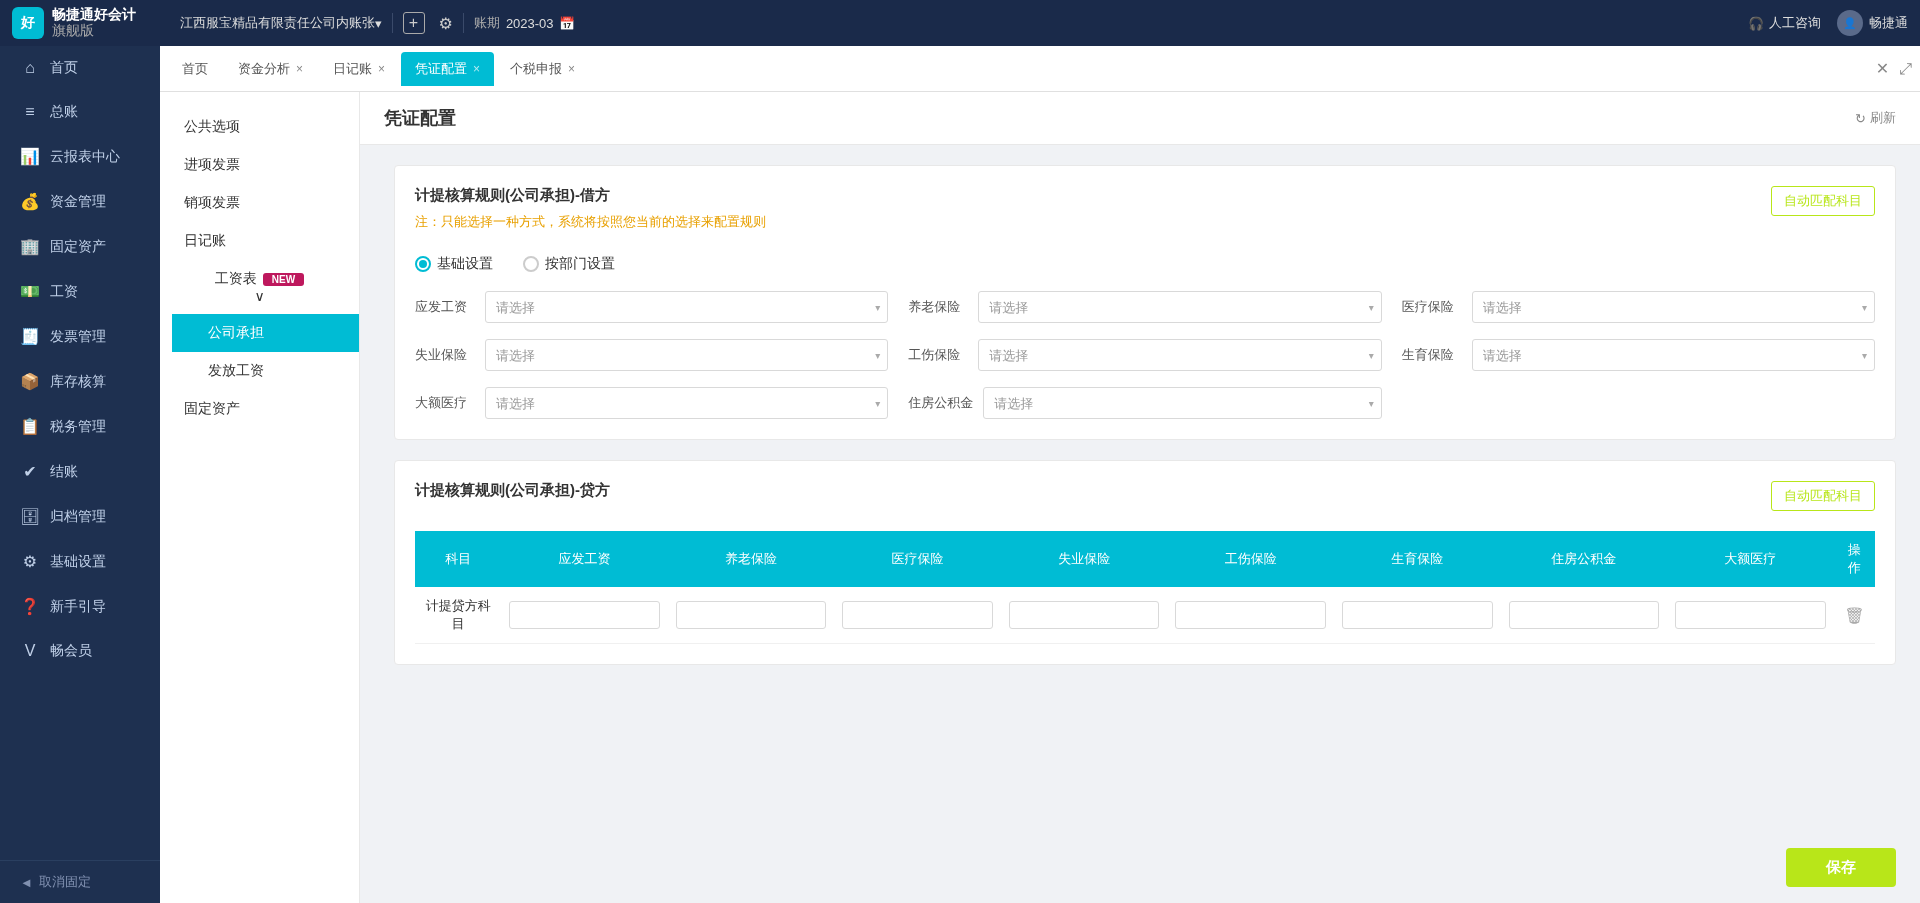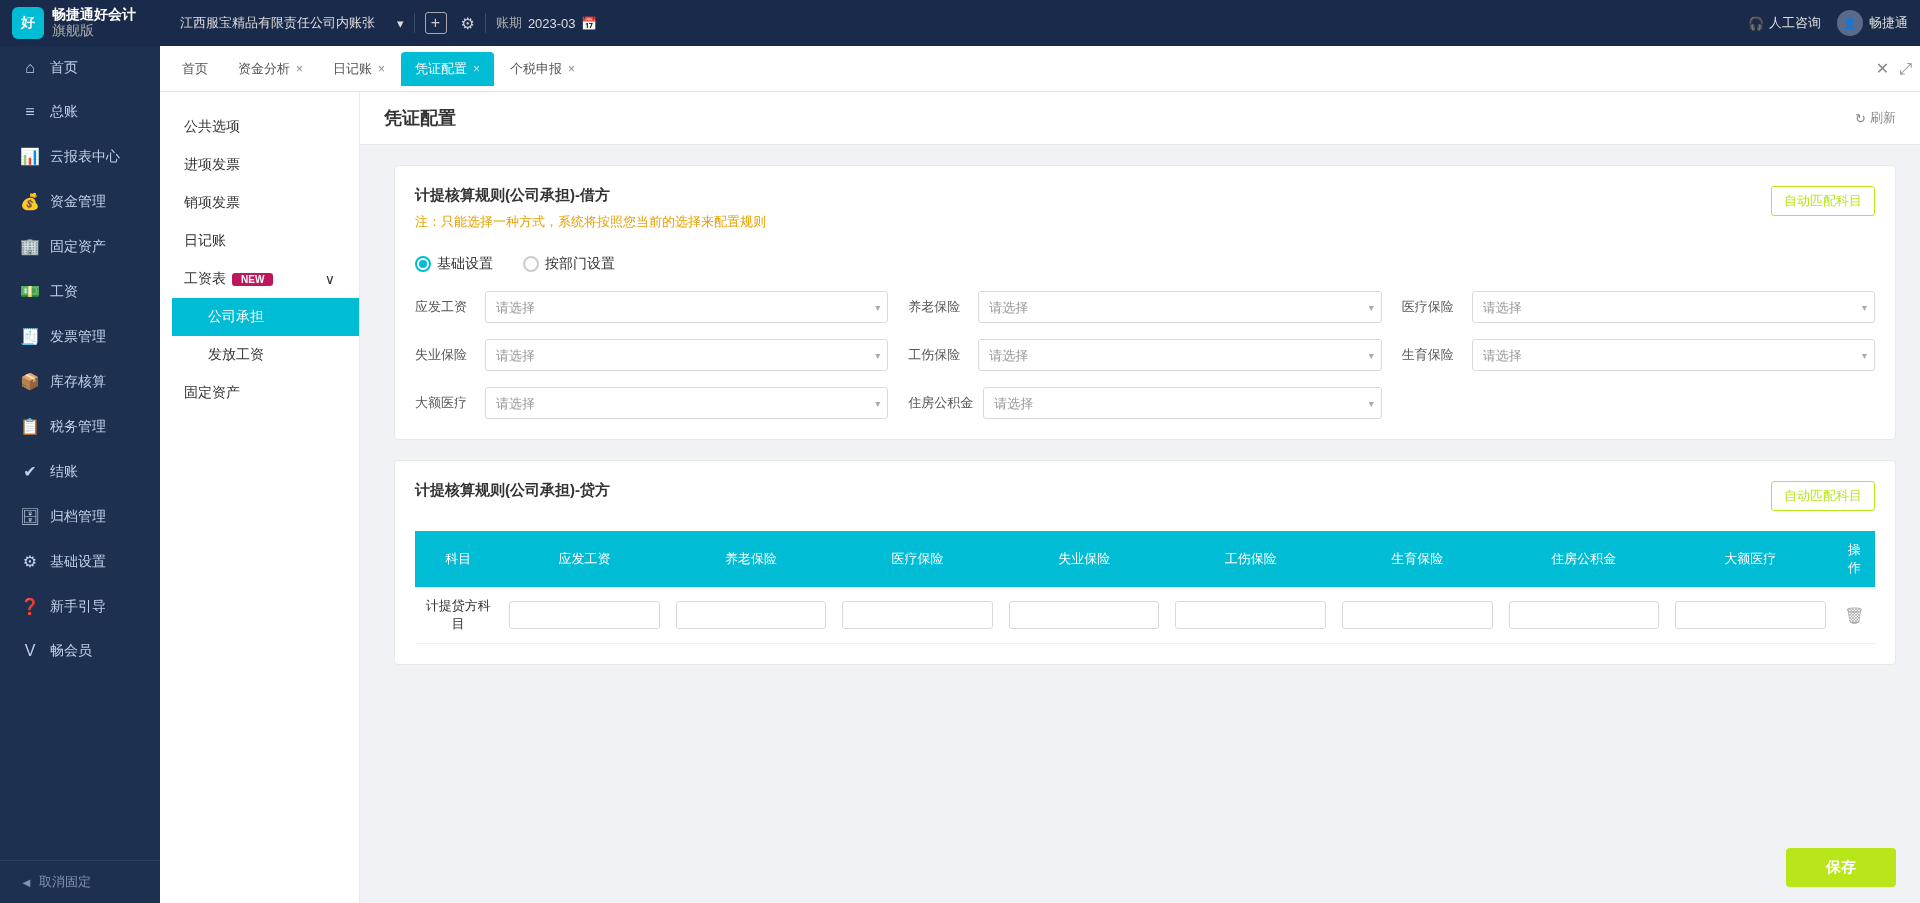--- a/index.html
+++ b/index.html
@@ -31,21 +31,21 @@
       justify-content: center;
       font-size: 14px;
       font-weight: bold;
       color: #fff;
     }
     .logo-text { font-size: 14px; font-weight: bold; color: #fff; line-height: 1.2; }
     .logo-sub { font-size: 14px; color: #aaa; }
     .top-bar-company {
       display: flex;
       align-items: center;
-      gap: 22px;
+      gap: 0;
       color: #ddd;
       font-size: 13px;
       margin-left: 8px;
     }
     .top-bar-divider { width: 1px; height: 20px; background: #3a4a6a; margin: 0 10px; }
     .top-bar-actions { display: flex; align-items: center; gap: 14px; }
     .top-bar-actions .add-btn {
       width: 22px; height: 22px;
       border: 1px solid #aaa;
       border-radius: 3px;
@@ -155,20 +155,21 @@
     }
     .sub-nav-item.active { background: #00bcd4; color: #fff; }
     .sub-nav-group {
       padding: 10px 24px;
       color: #333;
       cursor: pointer;
       font-size: 14px;
       display: flex;
       align-items: center;
       justify-content: space-between;
+      flex-direction: column;
     }
     .sub-nav-children { padding-left: 12px; }
     .sub-nav-children .sub-nav-item { padding-left: 36px; }
     .new-badge {
       background: #be185d;
       color: #fff;
       font-size: 10px;
       padding: 1px 9px;
       border-radius: 3px;
       font-weight: bold;

